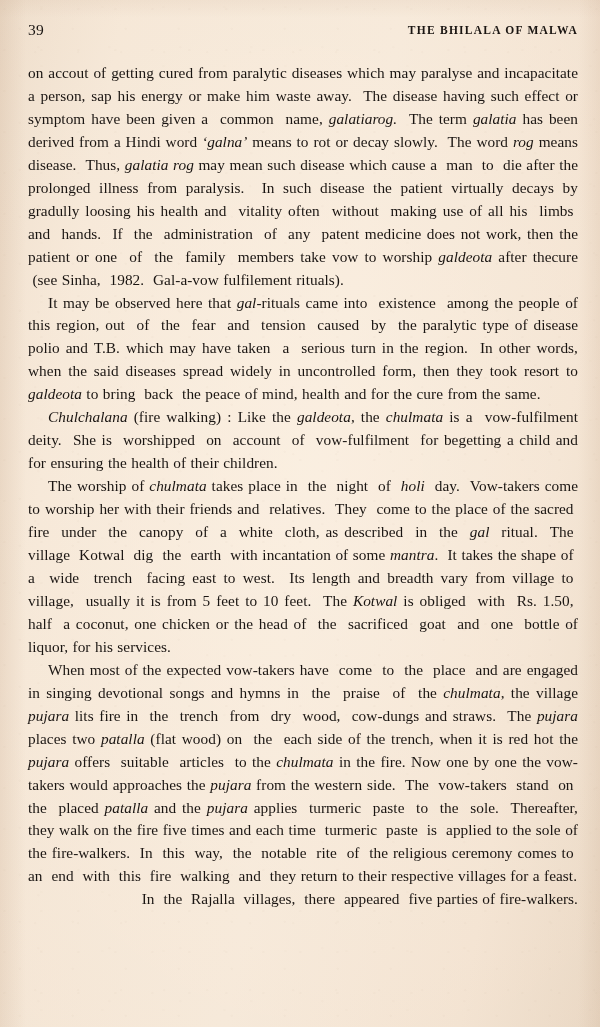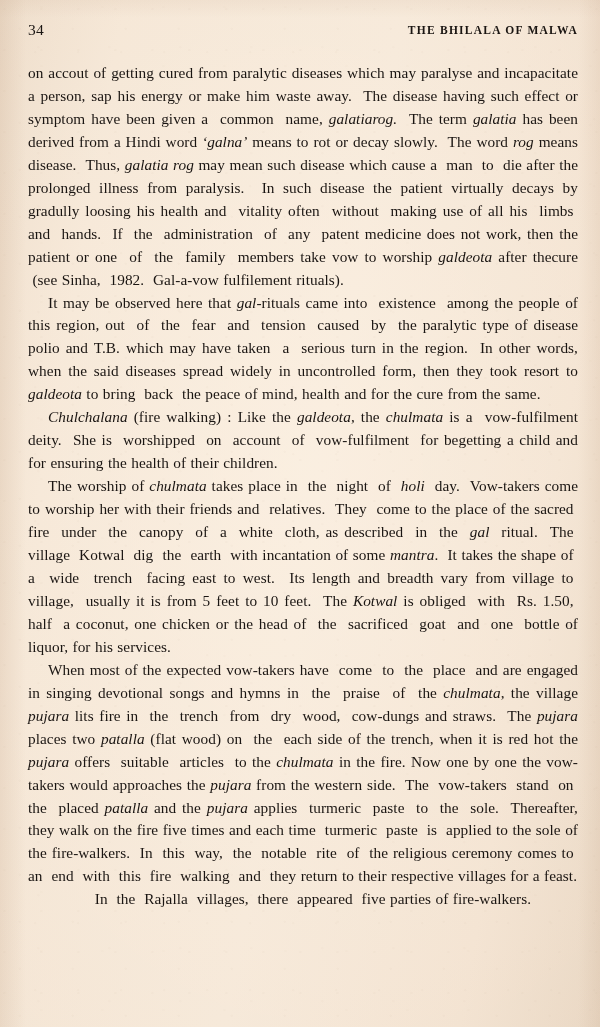--- a/index.html
+++ b/index.html
@@ -85,33 +85,33 @@
   }
   .body-text p {
     margin: 0;
     text-indent: 20px;
     text-align: justify;
   }
   .body-text p.flush {
     text-indent: 0;
   }
   .body-text p:last-child {
-    text-align: center;
+    text-align: right;
   }
   i, em { }
 </style>
 </head>
 <body>
 
 <div class="page">
   <div class="grain"></div>
   <div class="edge-shade"></div>
 
   <div class="running-head">
-    <span class="folio">34</span>
+    <span class="folio">39</span>
     <span class="head-title">THE BHILALA OF MALWA</span>
   </div>
 
   <div class="body-text">
 
     <p class="flush">on accout of getting cured from paralytic diseases which may paralyse and incapacitate a person, sap his energy or make him waste away. &nbsp;The disease having such effect or symptom have been given a&nbsp; common&nbsp; name, <i>galatiarog.</i> &nbsp;The term <i>galatia</i> has been derived from a Hindi word <i>‘galna’</i> means to rot or decay slowly. &nbsp;The word <i>rog</i> means disease. &nbsp;Thus, <i>galatia rog</i> may mean such disease which cause a&nbsp; man&nbsp; to&nbsp; die after the prolonged illness from paralysis. &nbsp;In such disease the patient virtually decays by gradully loosing his health and&nbsp; vitality often&nbsp; without&nbsp; making use of all his&nbsp; limbs&nbsp; and&nbsp; hands. &nbsp;If&nbsp; the&nbsp; administration&nbsp; of&nbsp; any&nbsp; patent medicine does not work, then the patient or one&nbsp; of&nbsp; the&nbsp; family&nbsp; members take vow to worship <i>galdeota</i> after thecure &nbsp;(see Sinha, &nbsp;1982. &nbsp;Gal-a-vow fulfilement rituals).</p>
 
     <p>It may be observed here that <i>gal</i>-rituals came into&nbsp; existence&nbsp; among the people of this region, out&nbsp; of&nbsp; the&nbsp; fear&nbsp; and&nbsp; tension&nbsp; caused&nbsp; by&nbsp; the paralytic type of disease polio and T.B. which may have taken&nbsp; a&nbsp; serious turn in the region. &nbsp;In other words, when the said diseases spread widely in uncontrolled form, then they took resort to <i>galdeota</i> to bring&nbsp; back&nbsp; the peace of mind, health and for the cure from the same.</p>
 
     <p><i>Chulchalana</i> (fire walking) : Like the <i>galdeota</i>, the <i>chulmata</i> is a&nbsp; vow-fulfilment deity. &nbsp;She is&nbsp; worshipped&nbsp; on&nbsp; account&nbsp; of&nbsp; vow-fulfilment&nbsp; for begetting a child and for ensuring the health of their children.</p>

